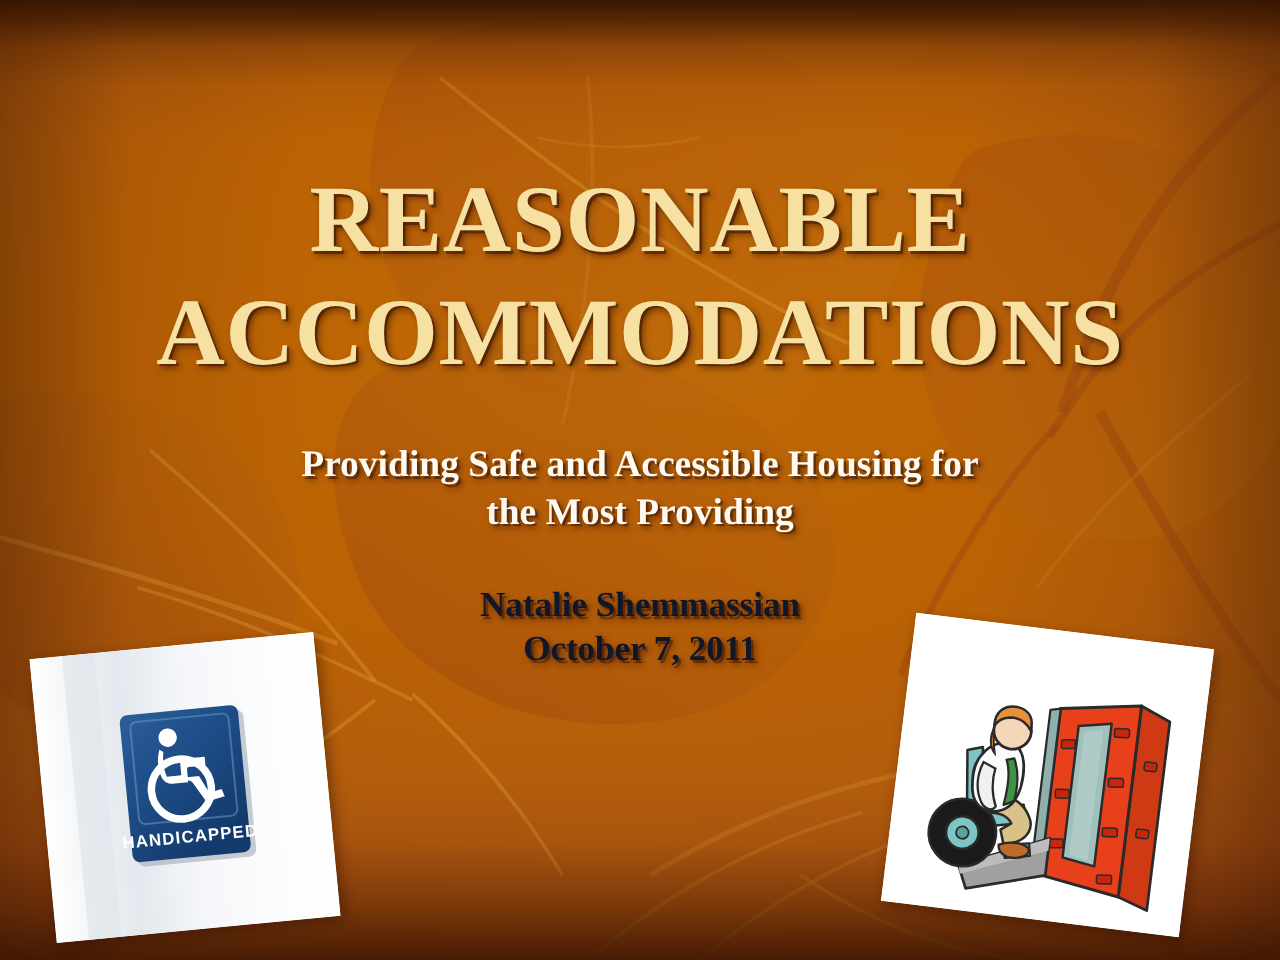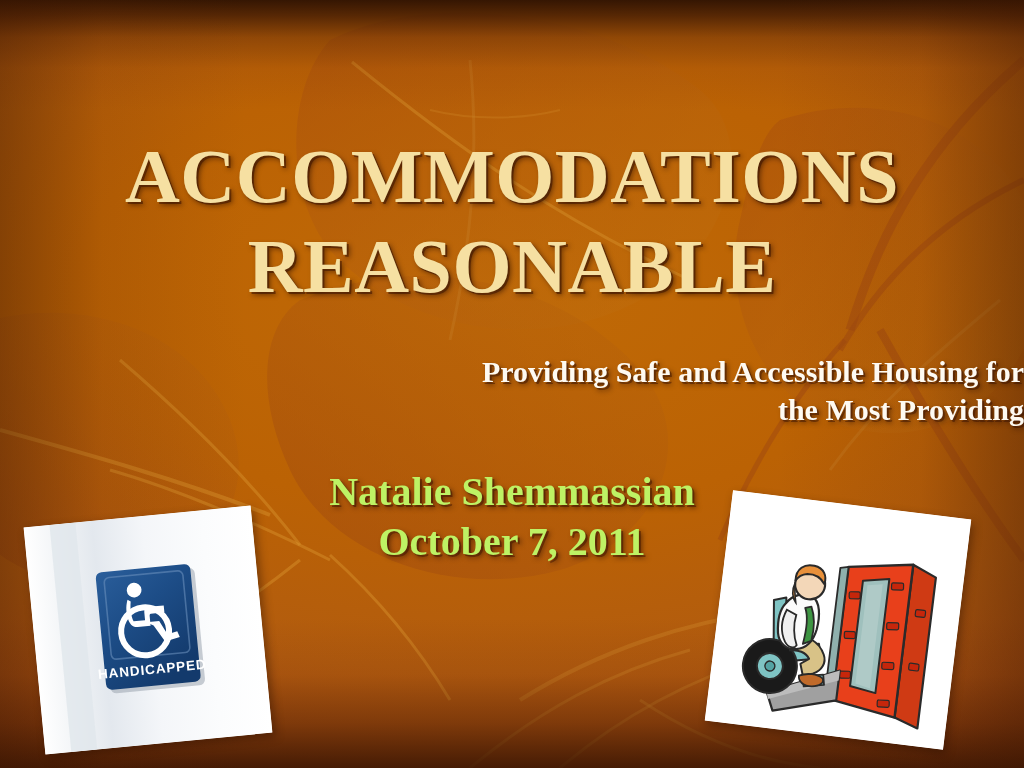--- a/index.html
+++ b/index.html
@@ -96,41 +96,41 @@
     text-shadow:
        2px 2px 0 rgba(60,20,3,0.55),
        3px 3px 5px rgba(40,12,2,0.55);
   }
   .title .line { display: block; white-space: nowrap; }
 
   .subtitle {
     position: absolute;
     left: 0; right: 0;
     top: 353px;
-    text-align: right;
+    text-align: center;
     color: #fefaf2;
     font-family: "Liberation Serif", "DejaVu Serif", serif;
     font-weight: 700;
     font-size: 30px;
     line-height: 1.27;
     text-shadow:
        2px 2px 0 rgba(60,20,3,0.50),
        3px 3px 5px rgba(40,12,2,0.55);
   }
   .subtitle .line { display: block; }
 
   .presenter {
     position: absolute;
     left: 0; right: 0;
     top: 467px;
     text-align: center;
-    color: #bef264;
+    color: #0f172a;
     font-family: "Liberation Serif", "DejaVu Serif", serif;
     font-weight: 700;
-    font-size: 40px;
+    font-size: 28px;
     line-height: 1.25;
     text-shadow:
        2px 2px 0 rgba(60,20,3,0.50),
        3px 3px 5px rgba(40,12,2,0.55);
   }
   .presenter .line { display: block; }
 
   
   .photo {
     position: absolute;
@@ -223,22 +223,22 @@
     </svg>
   </div>
 
   <div class="bg-top-shade"></div>
   <div class="bg-bottom-shade"></div>
   <div class="bg-side-shade"></div>
 
   <div class="text-layer">
 
     <div class="title">
+      <span class="line">REASONABLE</span>
       <span class="line">ACCOMMODATIONS</span>
-      <span class="line">REASONABLE</span>
     </div>
 
     <div class="subtitle">
       <span class="line">Providing Safe and Accessible Housing for</span>
       <span class="line">the Most Providing</span>
     </div>
 
     <div class="presenter">
       <span class="line">Natalie Shemmassian</span>
       <span class="line">October 7, 2011</span>

